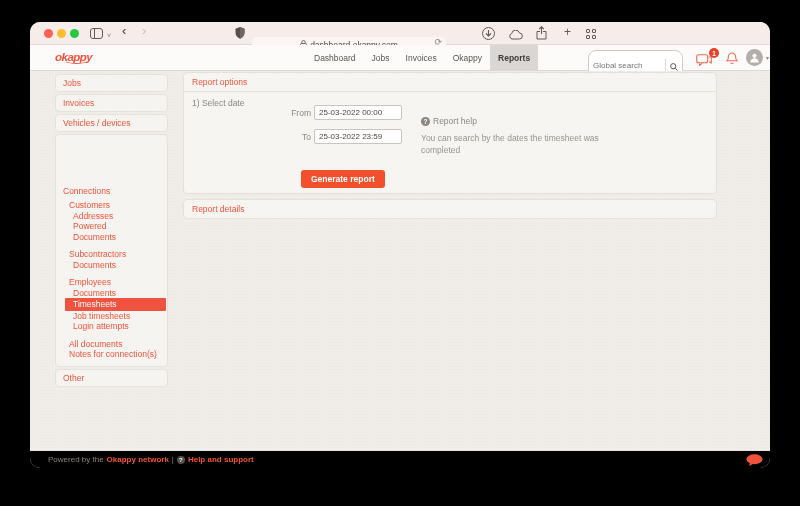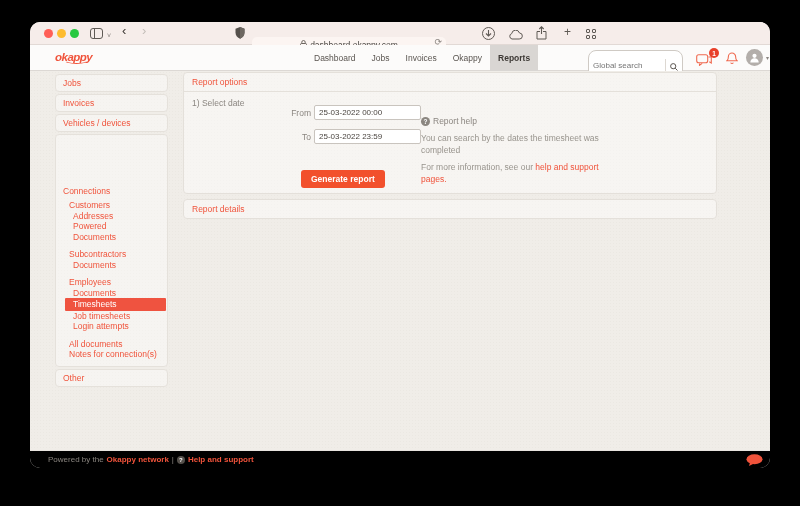--- a/index.html
+++ b/index.html
@@ -59,21 +59,21 @@
   .s-item.active { background:#ef5340; color:#fff; margin:0 1px 0 2px; padding:1px 0 1px 8px; border-radius:1px; }
 
   .main { position:absolute; left:153px; top:1px; width:534px; }
   .panel { border:1px solid #e4e0da; border-radius:4px; background:rgba(255,255,255,0.45); }
   .panel-header { padding:4px 8px; font-size:8.5px; color:#f0533b; }
   .panel-body { border-top:1px solid #e4e0da; position:relative; height:102px; }
   .select-date { position:absolute; left:8px; top:6px; font-size:8.5px; color:#8b8680; }
   .form-row { position:absolute; display:flex; align-items:center; }
   .row-from { left:0; top:13px; } .row-to { left:0; top:37px; }
   .f-label { width:130px; text-align:right; font-size:8.5px; color:#8b8680; padding-right:3px; }
-  .date-input { width:107px; height:15px; border:1px solid #c9c4be; border-radius:2px; background:#fff;
+  .date-input { width:88px; height:15px; border:1px solid #c9c4be; border-radius:2px; background:#fff;
     font-size:8px; color:#4a4540; padding:0 4px; font-family:"Liberation Sans", sans-serif; }
   .gen-btn { position:absolute; left:117px; top:78px; background:#f2502c; color:#fff; border:none;
     border-radius:3px; font-size:8.5px; font-weight:bold; padding:4px 10px; font-family:"Liberation Sans", sans-serif; }
   .help-col { position:absolute; left:237px; top:24px; width:182px; font-size:8.5px; color:#98948d; }
   .help-title { display:flex; align-items:center; gap:3px; color:#8b8680; margin-bottom:7px; }
   .q-circle { display:inline-flex; width:9px; height:9px; border-radius:50%; background:#8b8680; color:#fff;
     font-size:6.5px; font-weight:bold; align-items:center; justify-content:center; flex:none; }
   .help-col p { line-height:11.5px; margin-bottom:6px; }
   .red-link { color:#f0533b; }
   .panel-details { margin-top:5px; }
@@ -245,21 +245,20 @@
           </div>
 
           <button class="gen-btn">Generate report</button>
 
           <div class="help-col">
             <div class="help-title">
               <span class="q-circle">?</span>
               <span>Report help</span>
             </div>
             <p>You can search by the dates the timesheet was completed</p>
-            <p><span>For more information, see our </span><span class="red-link">help and support pages.</span></p>
           </div>
         </div>
       </div>
 
       <div class="panel panel-details">
         <div class="panel-header">Report details</div>
       </div>
     </div>
   </div>
 

